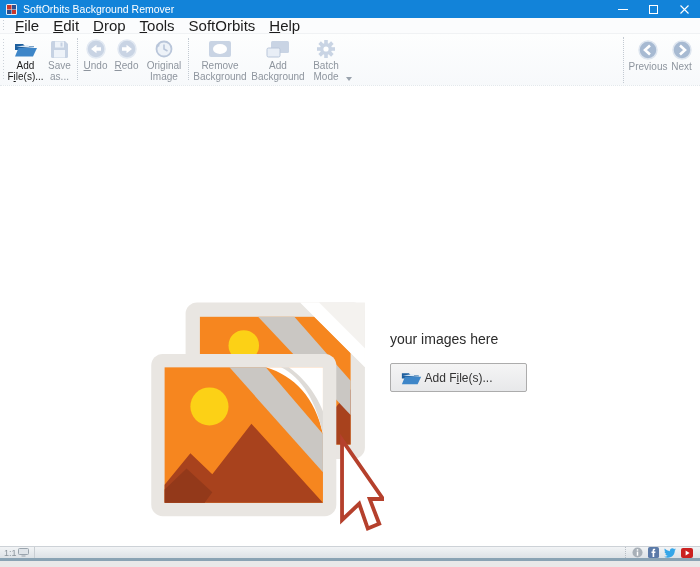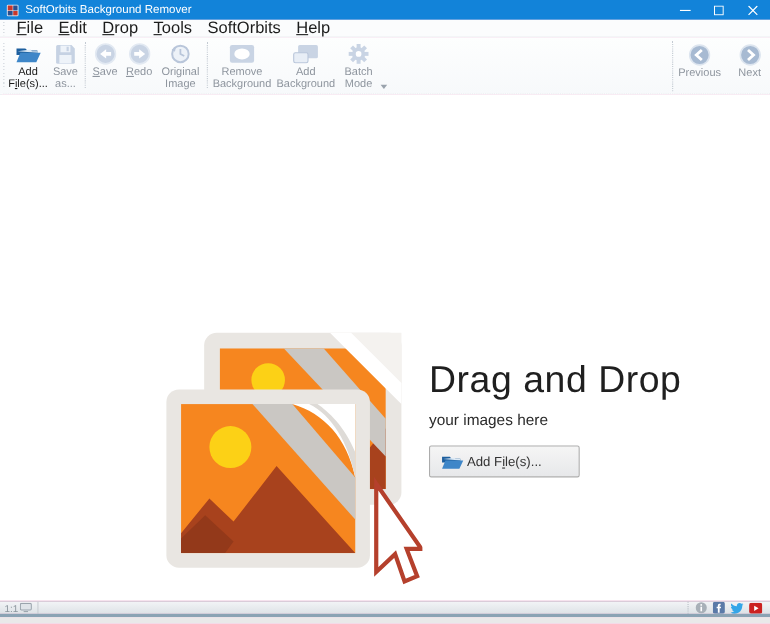--- a/index.html
+++ b/index.html
@@ -1,20 +1,20 @@
 <!DOCTYPE html>
 <html><head>
 <meta charset="utf-8">
 <style>
   * { margin:0; padding:0; box-sizing:border-box; }
   html,body { background:#ffffff; }
   body { font-family:"Liberation Sans", sans-serif; }
   .window {
     position:relative; width:700px; height:567px; margin:0 auto;
-    display:flex; flex-direction:column; overflow:hidden; background:#f9a8d4;
+    display:flex; flex-direction:column; overflow:hidden; background:#0369a1;
   }
 
   
   .titlebar {
     height:18px; background:#1283d9; display:flex; align-items:center;
     color:#fff; font-size:10.5px; flex:0 0 auto;
   }
   .app-icon { width:11px; height:11px; margin:0 6px 0 6px; flex:0 0 auto; }
   .title-text { flex:1 1 auto; white-space:nowrap; overflow:hidden; }
   .win-controls { display:flex; height:100%; }
@@ -44,21 +44,21 @@
   .tb-sep { width:0; height:42px; border-left:1px dotted #c3cad2; margin:1px 2px 0 2px; }
   .tb-btn { display:flex; flex-direction:column; align-items:center; padding:1px 2px; border-radius:2px; }
   .tb-icon { height:22px; display:flex; align-items:center; justify-content:center; }
   .tb-label { font-size:10px; line-height:11px; text-align:center; color:#8e959e; }
   .tb-label.enabled { color:#1a1a1a; }
   .tb-label.accel-first::first-letter { text-decoration:underline; }
   .accel { text-decoration:underline; }
   .w36{width:37px}.w30{width:31px}.w28{width:29px}.w44{width:44px}.w58{width:58px}.w38{width:38px}
   .tb-overflow { align-self:flex-end; margin:0 0 4px 1px; }
   .tb-overflow .tri { width:0; height:0; border-left:3px solid transparent; border-right:3px solid transparent; border-top:4px solid #9aa3ad; }
-  .tb-right { margin-left:auto; display:flex; align-items:flex-start; border-left:1px dotted #c3cad2; padding:1px 4px 0 5px; height:46px;gap:12px; }
+  .tb-right { margin-left:auto; display:flex; align-items:flex-start; border-left:1px dotted #c3cad2; padding:1px 4px 0 5px; height:46px; }
 
   
   .main { position:relative; flex:1 1 auto; background:#ffffff; overflow:hidden; }
   .illustration { position:absolute; left:136px; top:204px; }
   .hero-text { position:absolute; left:390px; top:238px; }
   .headline { font-size:34px; font-weight:300; color:#1f1f1f; letter-spacing:.5px; line-height:42px; }
   .subline { font-size:14px; font-weight:400; color:#2b2b2b; margin-top:7px; }
   .add-files-btn {
     position:relative; margin-top:16px; width:137px; height:29px;
     border:1px solid #acacac; border-radius:2px;
@@ -154,21 +154,21 @@
 
     <div class="tb-sep"></div>
 
     <div class="tb-btn w30">
       <span class="tb-icon">
         <svg width="20" height="20" viewBox="0 0 20 20">
           <circle cx="10" cy="10" r="9" fill="#c9d4e4" stroke="#e2e9f2" stroke-width="1.5"></circle>
           <path d="M5,10 L10.5,5.8 L10.5,8.3 L15,8.3 L15,11.7 L10.5,11.7 L10.5,14.2 Z" fill="#ffffff"></path>
         </svg>
       </span>
-      <span class="tb-label accel-first">Save</span>
+      <span class="tb-label accel-first">Undo</span>
     </div>
 
     <div class="tb-btn w30">
       <span class="tb-icon">
         <svg width="20" height="20" viewBox="0 0 20 20">
           <circle cx="10" cy="10" r="9" fill="#c9d4e4" stroke="#e2e9f2" stroke-width="1.5"></circle>
           <path d="M15,10 L9.5,5.8 L9.5,8.3 L5,8.3 L5,11.7 L9.5,11.7 L9.5,14.2 Z" fill="#ffffff"></path>
         </svg>
       </span>
       <span class="tb-label accel-first">Redo</span>
@@ -271,21 +271,20 @@
         <path d="M30,222 L30,208 L53,186 L80,211 L72,222 Z" fill="#93391a"></path>
         <polygon points="98,80 136,80 196,150 196,190" fill="#cac7c3"></polygon>
         <path d="M136,80 L196,80 L196,150 C188,112 166,89 136,80 Z" fill="#ffffff"></path>
         <path d="M152,80 C174,91 189,116 196,150 L196,126 C186,101 170,87 160,80 Z" fill="#dedbd7"></path>
       </g>
 
       <path d="M216,156 L216,240 L234,223 L243,249 L255,244 L245,218 L259,218 Z" fill="#ffffff" stroke="#b5402c" stroke-width="4" stroke-linejoin="miter"></path>
     </svg>
 
     <div class="hero-text">
-      <div class="headline">Drag and Drop</div>
       <div class="subline">your images here</div>
       <div class="add-files-btn">
         <svg class="btn-folder" width="21" height="16" viewBox="0 0 24 18">
           <path d="M1,3.5 L9,3.5 L11,5.5 L20,5.5 L20,9.5 L1,9.5 Z" fill="#1d5f9e"></path>
           <path d="M2,6 L14,4.5 L15,6 L20,6 L20,7.5 Z" fill="#dce9f5"></path>
           <path d="M4.5,7.5 L23,7.5 L19,16 L1,16 Z" fill="#3e86c8"></path>
         </svg>
         <span><span>Add F</span><span class="accel">i</span><span>le(s)...</span></span>
       </div>
     </div>

